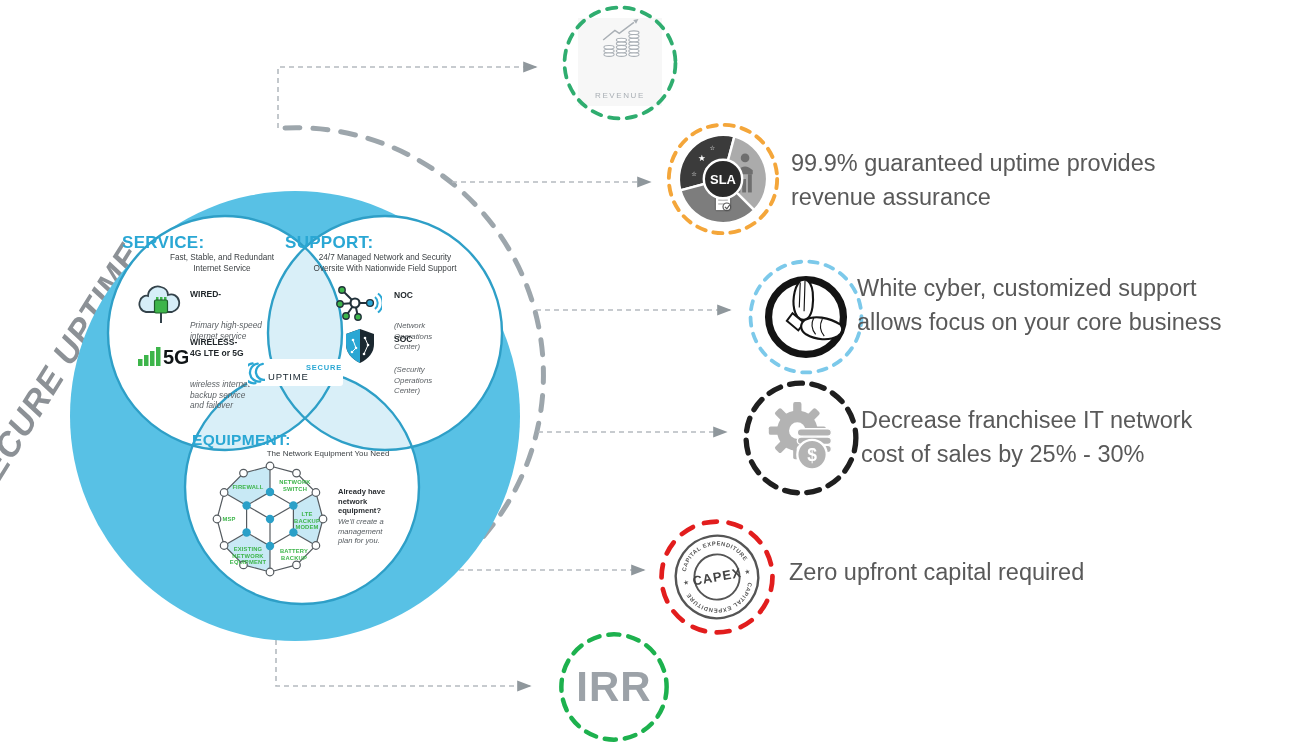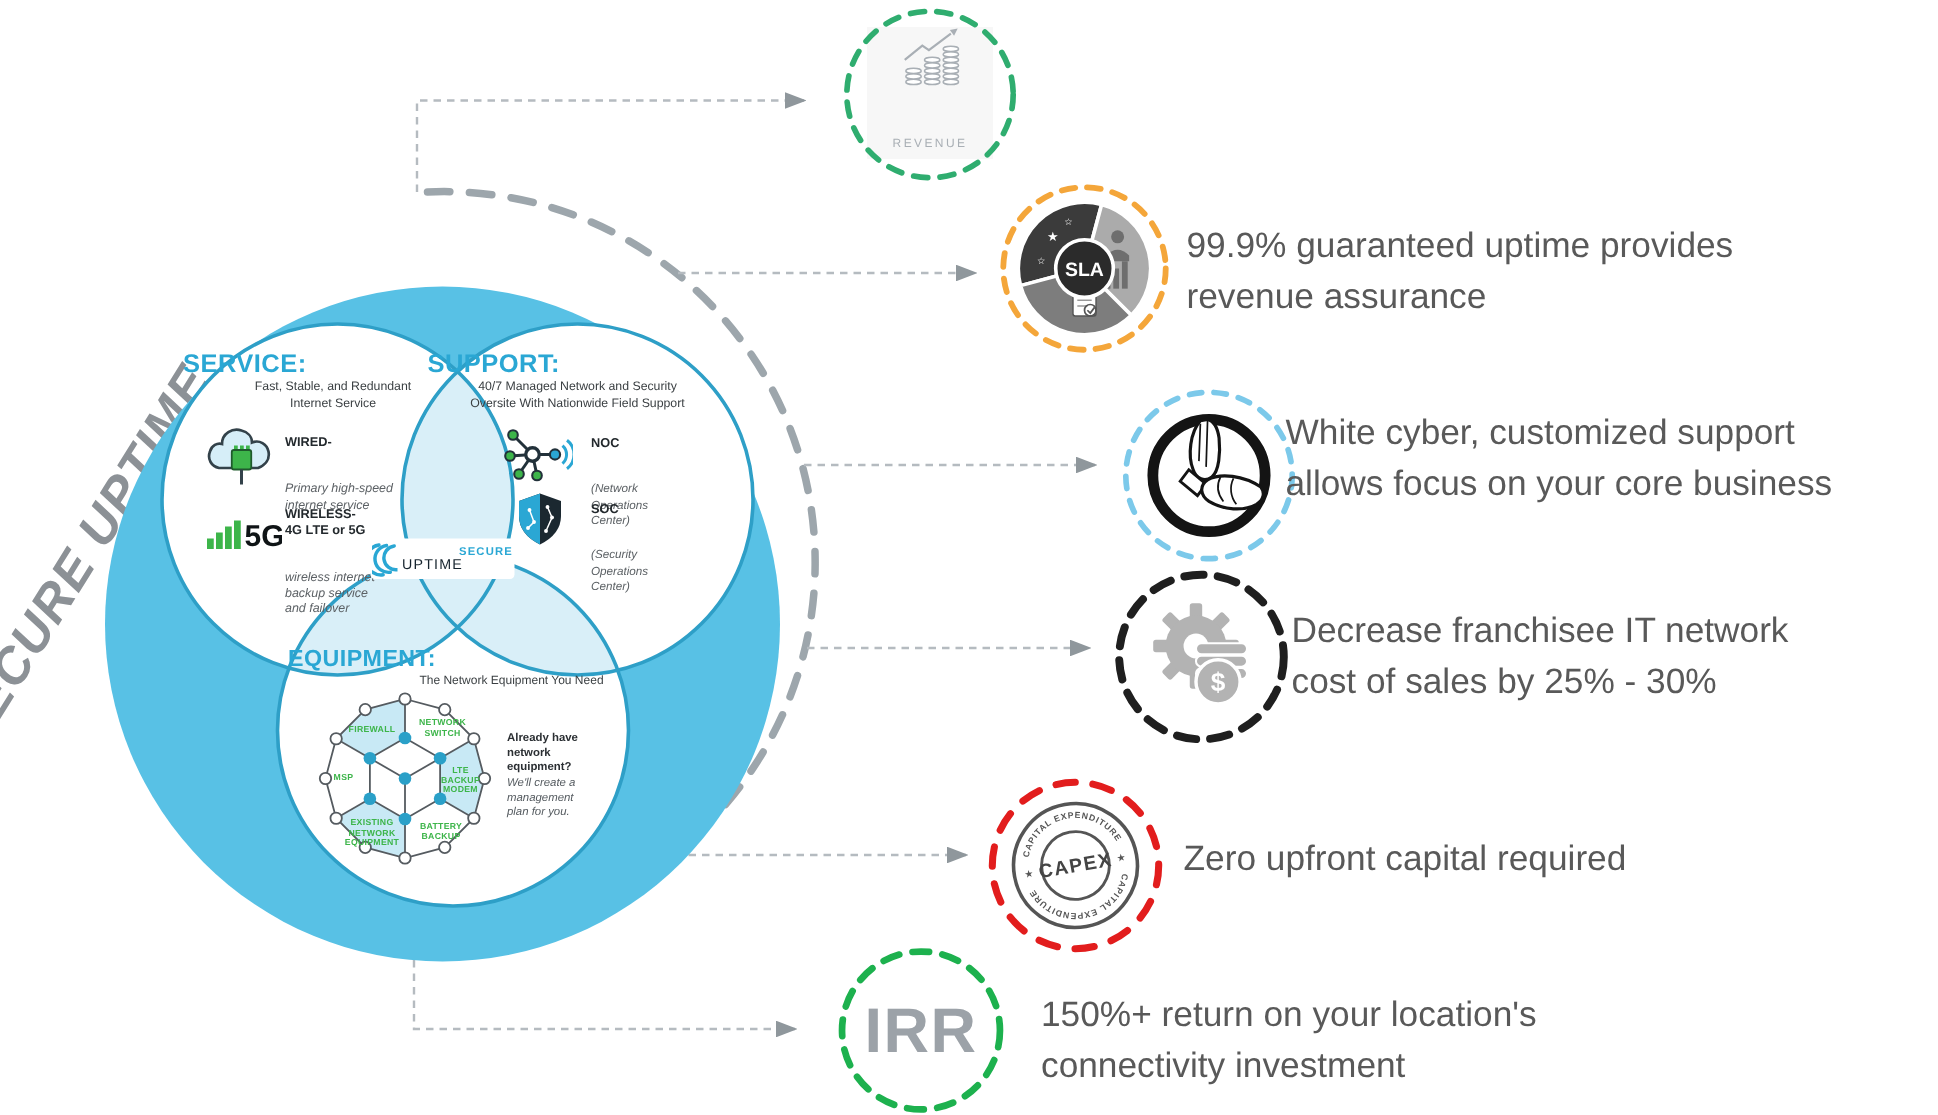--- a/index.html
+++ b/index.html
@@ -102,21 +102,21 @@
     <rect x="20" y="7" width="4.5" height="19" fill="#3DB54A"></rect>
     <text x="27" y="24" font-size="20" font-weight="bold" fill="#0F1416">5G</text>
   </svg>
   <div class="ilabel" style="left:190px;top:337px;">WIRELESS-</div>
   <div class="ilabel" style="left:190px;top:348px;">4G LTE or 5G</div>
   <div class="idesc" style="left:190px;top:359px;">wireless internet
 backup service
 and failover</div>
 
   <div class="ctitle" style="left:285px;top:233px;width:200px;">SUPPORT:</div>
-  <div class="csub" style="left:285px;top:253px;width:200px;">40/7 Managed Network and Security
+  <div class="csub" style="left:285px;top:253px;width:200px;">24/7 Managed Network and Security
 Oversite With Nationwide Field Support</div>
 
   <svg class="abs" style="left:336px;top:284px;" width="46" height="38" viewBox="0 0 46 38">
     <line x1="19" y1="19" x2="6" y2="6" stroke="#22313A" stroke-width="2"></line>
     <line x1="19" y1="19" x2="4" y2="20" stroke="#22313A" stroke-width="2"></line>
     <line x1="19" y1="19" x2="10" y2="32" stroke="#22313A" stroke-width="2"></line>
     <line x1="19" y1="19" x2="22" y2="33" stroke="#22313A" stroke-width="2"></line>
     <line x1="19" y1="19" x2="34" y2="19" stroke="#22313A" stroke-width="2"></line>
     <circle cx="19" cy="19" r="4.5" fill="#fff" stroke="#22313A" stroke-width="2.2"></circle>
     <circle cx="6" cy="6" r="3.2" fill="#3DB54A" stroke="#22313A" stroke-width="1.4"></circle>
@@ -157,21 +157,21 @@
         <path d="M16,4 A8,8 0 0 0 16,20" fill="none" stroke="#2AA7D4" stroke-width="2.3" stroke-linecap="round"></path>
       </g>
     </svg>
     <div>
       <div class="l1">SECURE</div>
       <div class="l2">UPTIME</div>
     </div>
   </div>
 
   <div class="ctitle" style="left:192px;top:431px;width:200px;font-size:15.5px;">EQUIPMENT:</div>
-  <div class="csub" style="left:196px;top:449px;width:200px;font-size:8px;padding-left:45px;">The Network Equipment You Need</div>
+  <div class="csub" style="left:183px;top:449px;width:200px;font-size:8px;padding-left:45px;">The Network Equipment You Need</div>
 
   <svg class="abs" style="left:208px;top:459px;" width="128" height="122" viewBox="0 0 128 122">
     <polygon points="38.6,46.5 62,33 62,7 35.5,14.1 16.1,33.5" fill="#C8E9F5"></polygon>
     <polygon points="85.4,46.5 107.9,33.5 115,60 107.9,86.5 85.4,73.5" fill="#C8E9F5"></polygon>
     <polygon points="38.6,73.5 16.1,86.5 35.5,105.9 62,113 62,87" fill="#C8E9F5"></polygon>
     <polygon points="62,7 88.5,14.1 107.9,33.5 115,60 107.9,86.5 88.5,105.9 62,113 35.5,105.9 16.1,86.5 9,60 16.1,33.5 35.5,14.1" fill="none" stroke="#555B60" stroke-width="1.2"></polygon>
     <g stroke="#555B60" stroke-width="1.2">
       <line x1="62" y1="33" x2="62" y2="7"></line>
       <line x1="85.4" y1="46.5" x2="107.9" y2="33.5"></line>
       <line x1="85.4" y1="73.5" x2="107.9" y2="86.5"></line>
@@ -361,16 +361,14 @@
     </svg>
   </div>
   <div class="btxt" style="left:789px;top:556px;">Zero upfront capital required</div>
 
   <div class="badge" style="left: 558px; top: 631px; width: 112px; height: 112px; --accent: #1DB14E;">
     <div class="irr-label">IRR</div>
     <svg class="ring" viewBox="0 0 100 100">
       <circle cx="50" cy="50" r="47" fill="none" style="stroke:var(--accent)" stroke-width="4" stroke-dasharray="10 8" stroke-linecap="round"></circle>
     </svg>
   </div>
-  <div class="btxt" style="left:694px;top:660px;">150%+ return on your location's
-connectivity investment</div>
 
 </div>
 
 </body></html>

